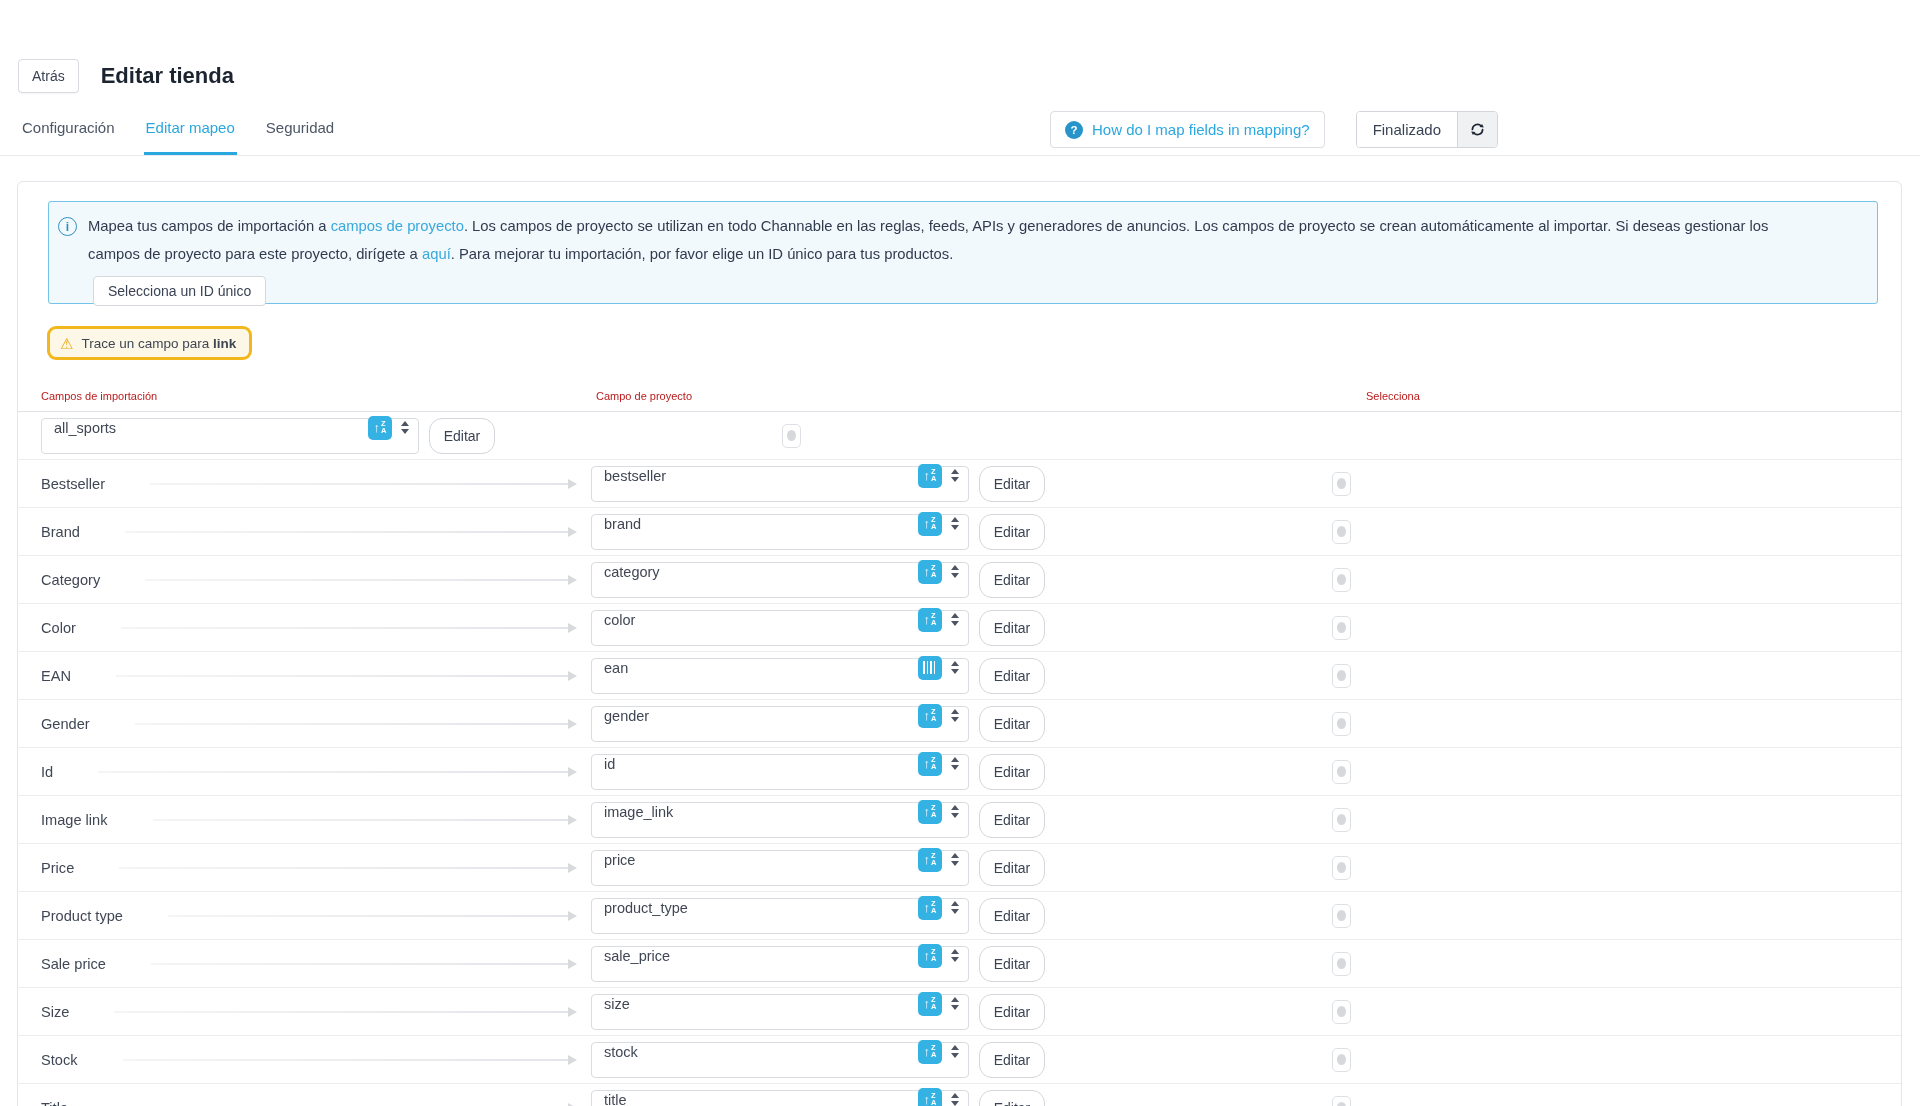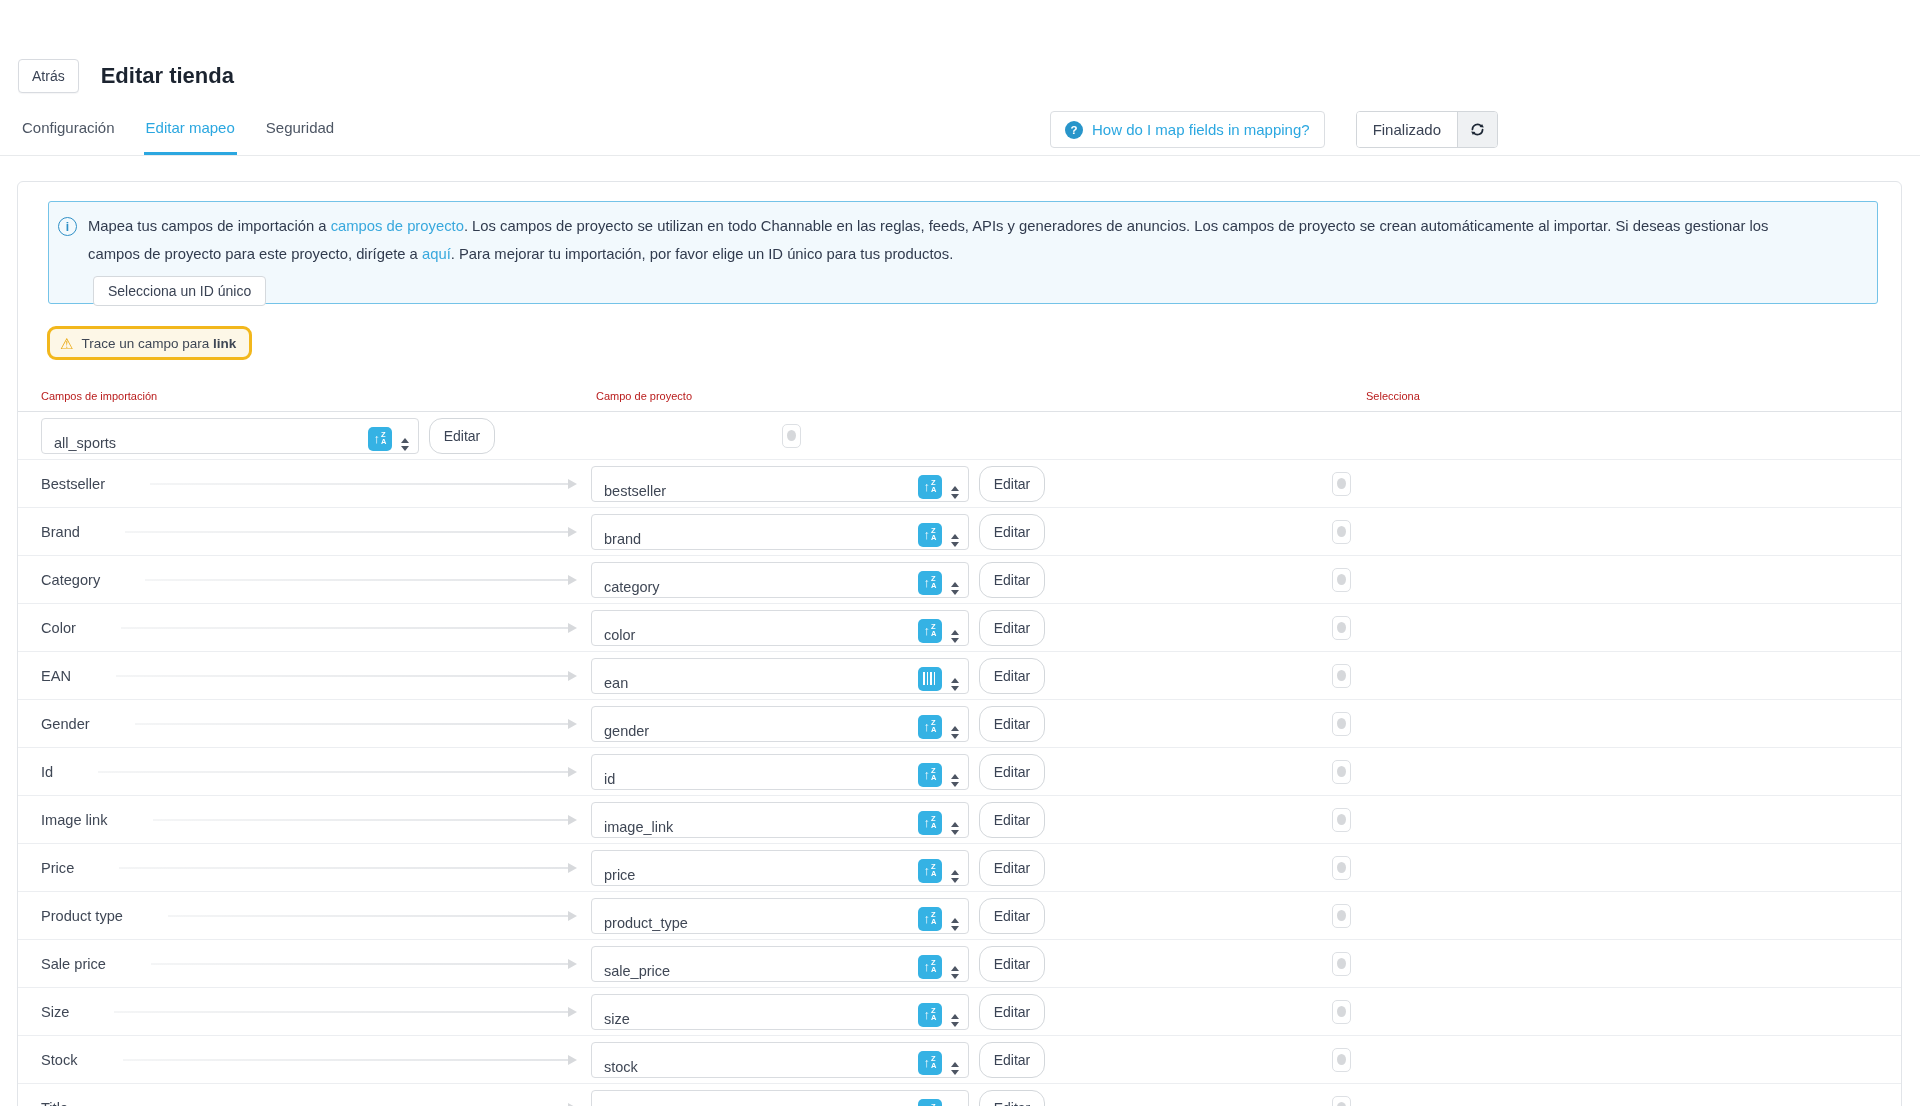--- a/index.html
+++ b/index.html
@@ -64,21 +64,21 @@
   .mt-row { display:flex; align-items:center; height:48px; border-bottom:1px solid #eceef1;
     padding-left:23px; }
   .cell-import { width:550px; display:flex; align-items:center; }
   .import-label { white-space:nowrap; font-size:14.6px; color:#3f4755; }
   .leader { flex:1; display:flex; align-items:center; margin-left:45px; margin-right:14px; }
   .leader-line { flex:1; height:2px; background:linear-gradient(to right,#f4f5f6,#e3e5e8); }
   .leader-head { width:0; height:0; border-left:9px solid #d7d9dc;
     border-top:5px solid transparent; border-bottom:5px solid transparent; }
 
   .field-box { width:378px; height:36px; border:1px solid #d9dce0; border-radius:4px;
-    background:#fff; display:flex; align-items:flex-end; padding:0 7px 2px 12px; cursor:pointer; }
+    background:#fff; display:flex; align-items:center; padding:0 7px 16px 12px; cursor:pointer; }
   .field-value { flex:1; font-size:14.5px; color:#3f4755; }
   .type-icon { width:24px; height:24px; min-width:24px; border-radius:5px;
     background:var(--icon-blue,#35b2e4); display:flex; align-items:center; justify-content:center; gap:1px; }
   .ti-arrow { color:#fff; font-size:13px; font-weight:700; line-height:1; }
   .ti-za { display:flex; flex-direction:column; color:#fff; font-size:7.5px; font-weight:700;
     line-height:6.5px; letter-spacing:0; }
   .type-icon.barcode .bars { width:14px; height:13px;
     background:repeating-linear-gradient(90deg,#fff 0 1.5px,transparent 1.5px 3.5px); }
   .stepper { display:flex; flex-direction:column; gap:3px; margin-left:9px; padding-right:2px;
     cursor:pointer; }

